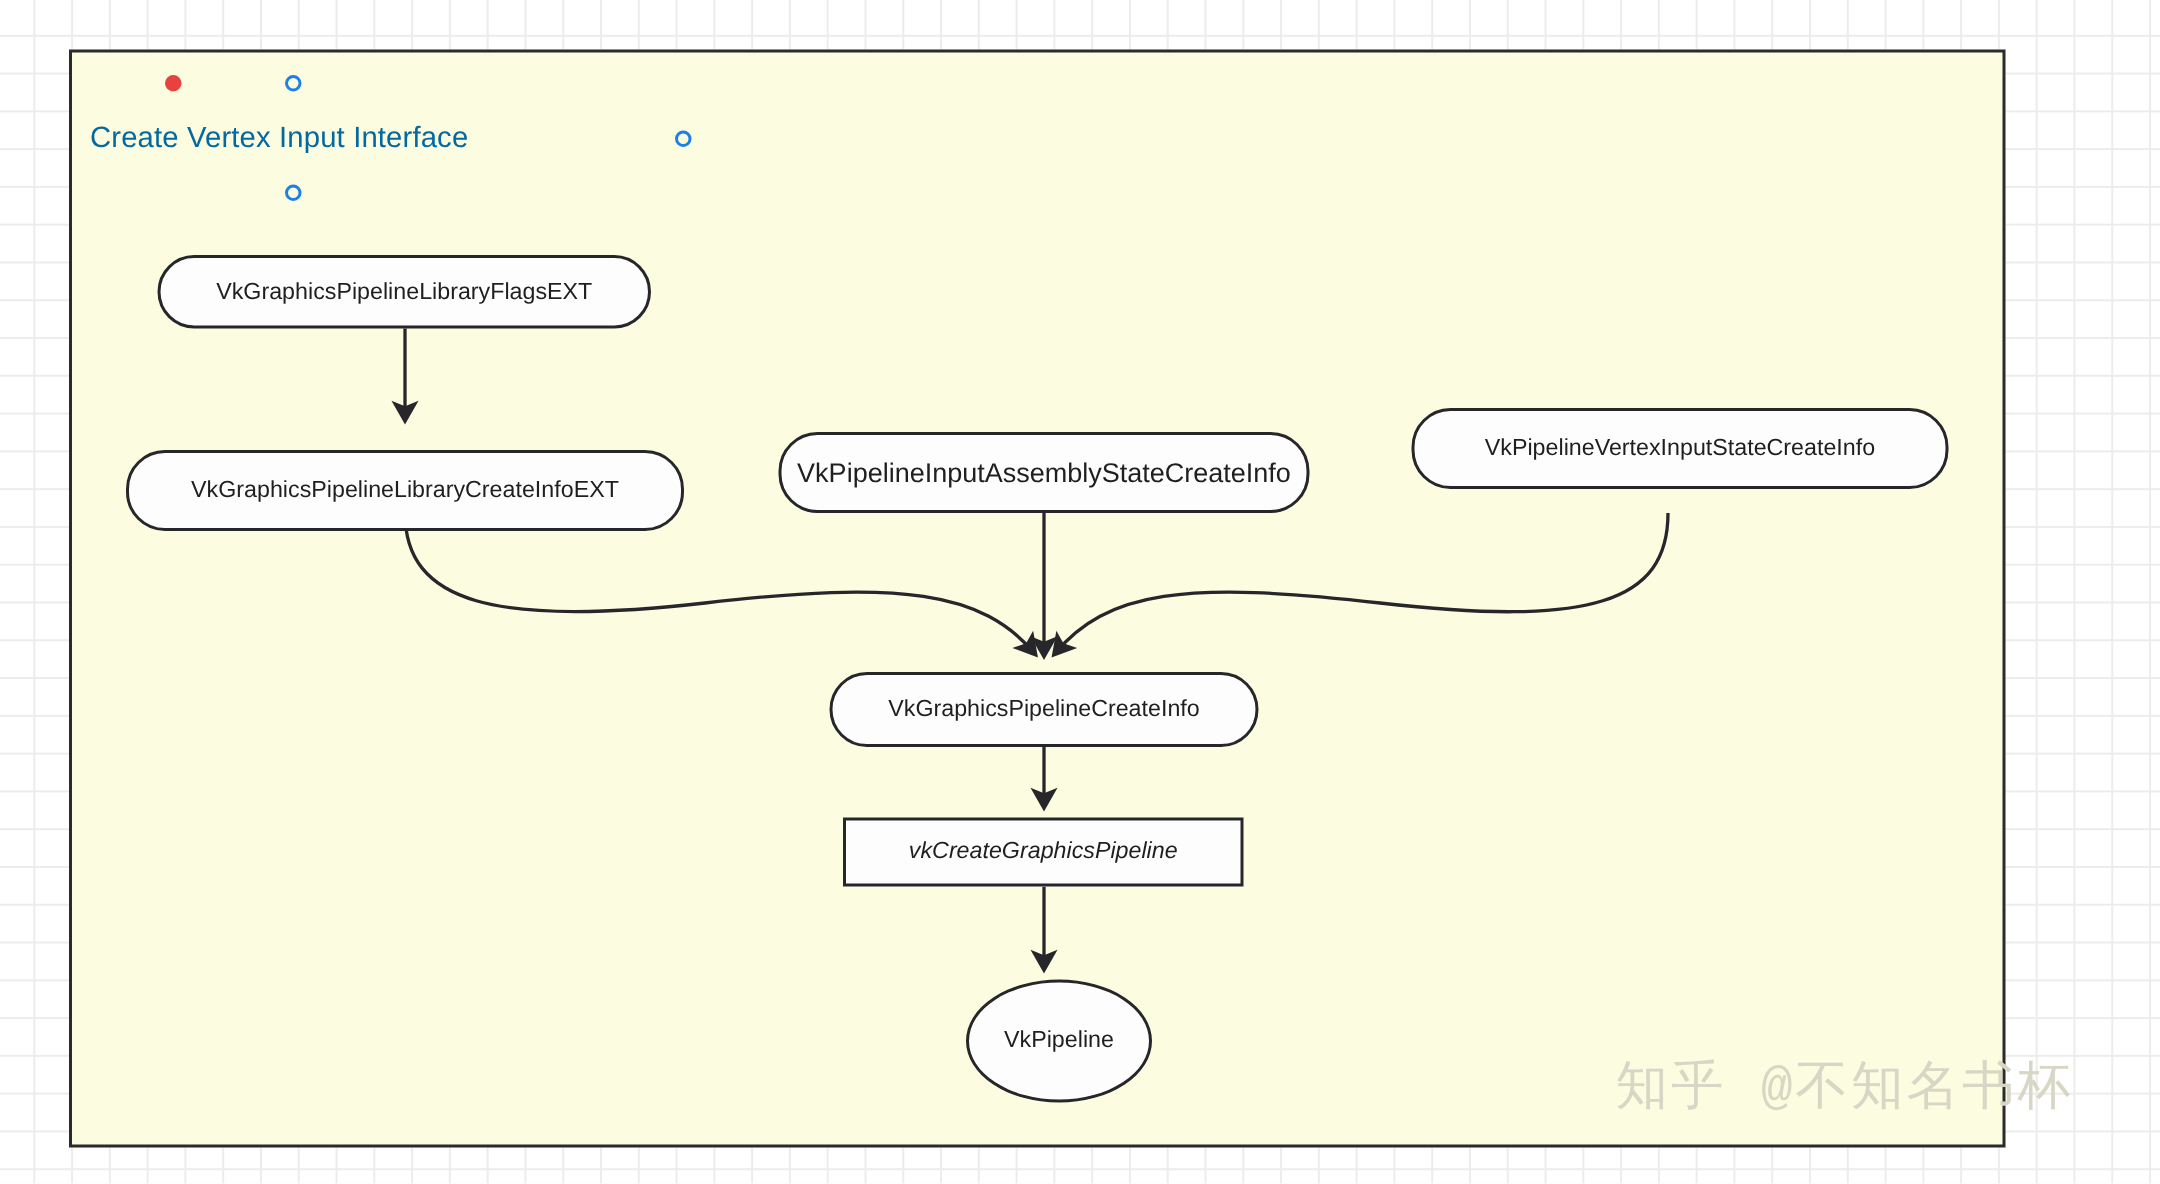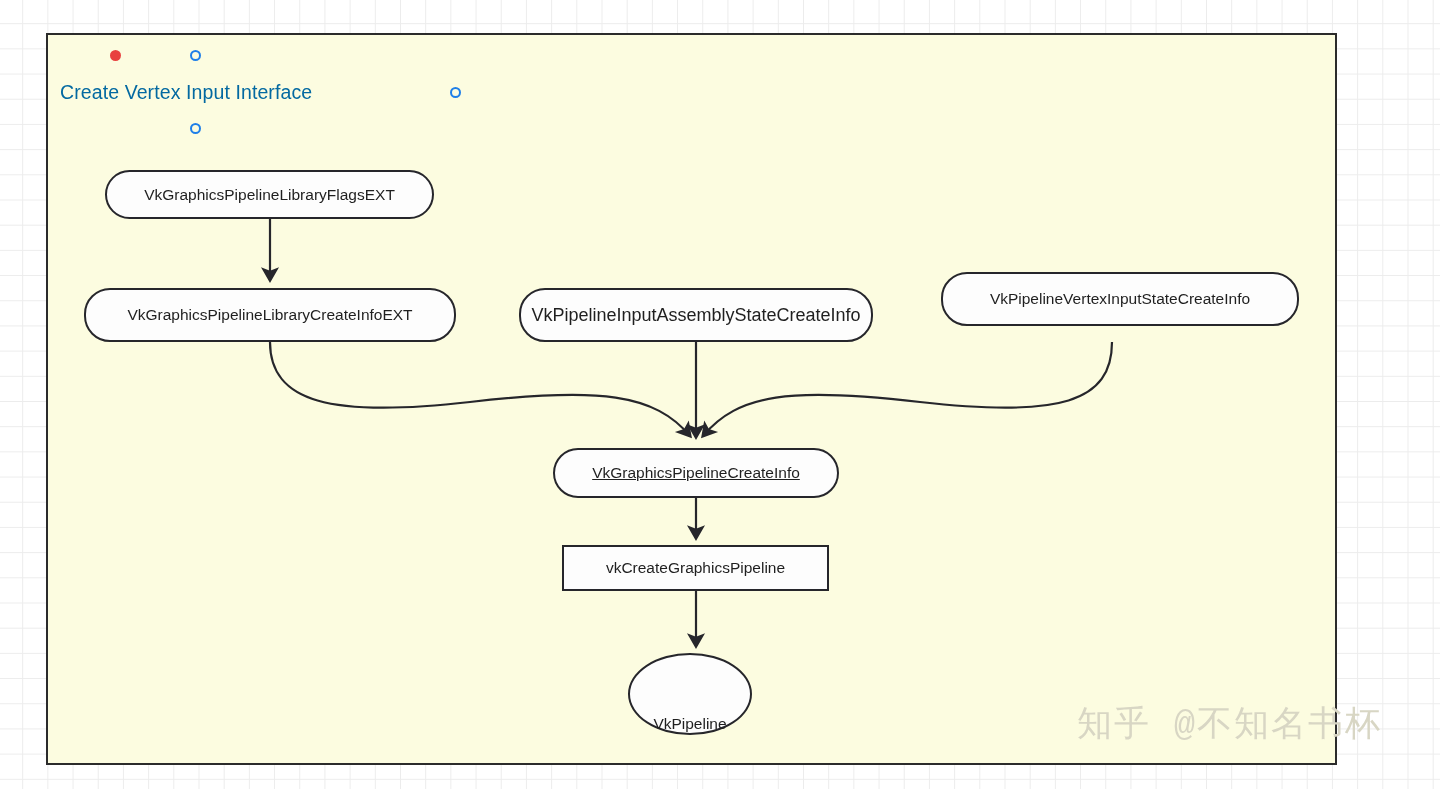--- a/index.html
+++ b/index.html
@@ -139,33 +139,33 @@
 
   <path d="M 696 498 L 696 538" fill="none" stroke="#26262b" stroke-width="2.2" marker-end="url(#arrowhead)"></path>
 
   <path d="M 696 591 L 696 646" fill="none" stroke="#26262b" stroke-width="2.2" marker-end="url(#arrowhead)"></path>
 </svg>
 
 <div id="node-layer">
     <div class="node rounded" style="left: 105px; top: 170px; width: 329px; height: 49px; font-size: 15.5px;">
       <span>VkGraphicsPipelineLibraryFlagsEXT</span>
     </div>
-    <div class="node rounded" style="left: 84px; top: 288px; width: 372px; height: 54px; font-size: 15.5px;">
+    <div class="node rounded" style="left: 84px; top: 300px; width: 372px; height: 54px; font-size: 15.5px;">
       <span>VkGraphicsPipelineLibraryCreateInfoEXT</span>
     </div>
     <div class="node rounded" style="left: 519px; top: 288px; width: 354px; height: 54px; font-size: 18px;">
       <span>VkPipelineInputAssemblyStateCreateInfo</span>
     </div>
     <div class="node rounded" style="left: 941px; top: 272px; width: 358px; height: 54px; font-size: 15.5px;">
       <span>VkPipelineVertexInputStateCreateInfo</span>
     </div>
-    <div class="node rounded" style="left: 553px; top: 448px; width: 286px; height: 50px; font-size: 15.5px; text-decoration: underline;">
+    <div class="node rounded" style="left: 553px; top: 448px; width: 286px; height: 50px; font-size: 15.5px;">
       <span>VkGraphicsPipelineCreateInfo</span>
     </div>
-    <div class="node rect" style="left: 562px; top: 545px; width: 267px; height: 46px; font-size: 15.5px;">
+    <div class="node rect" style="left: 562px; top: 545px; width: 267px; height: 46px; font-size: 15.5px; font-style: italic;">
       <span>vkCreateGraphicsPipeline</span>
     </div>
-    <div class="node ellipse" style="left: 628px; top: 653px; width: 124px; height: 82px; font-size: 15.5px; align-items: flex-end;">
+    <div class="node ellipse" style="left: 644px; top: 653px; width: 124px; height: 82px; font-size: 15.5px;">
       <span>VkPipeline</span>
     </div>
   </div>
 
 <div id="watermark">知乎 @不知名书杯</div>
 
 </body></html>

